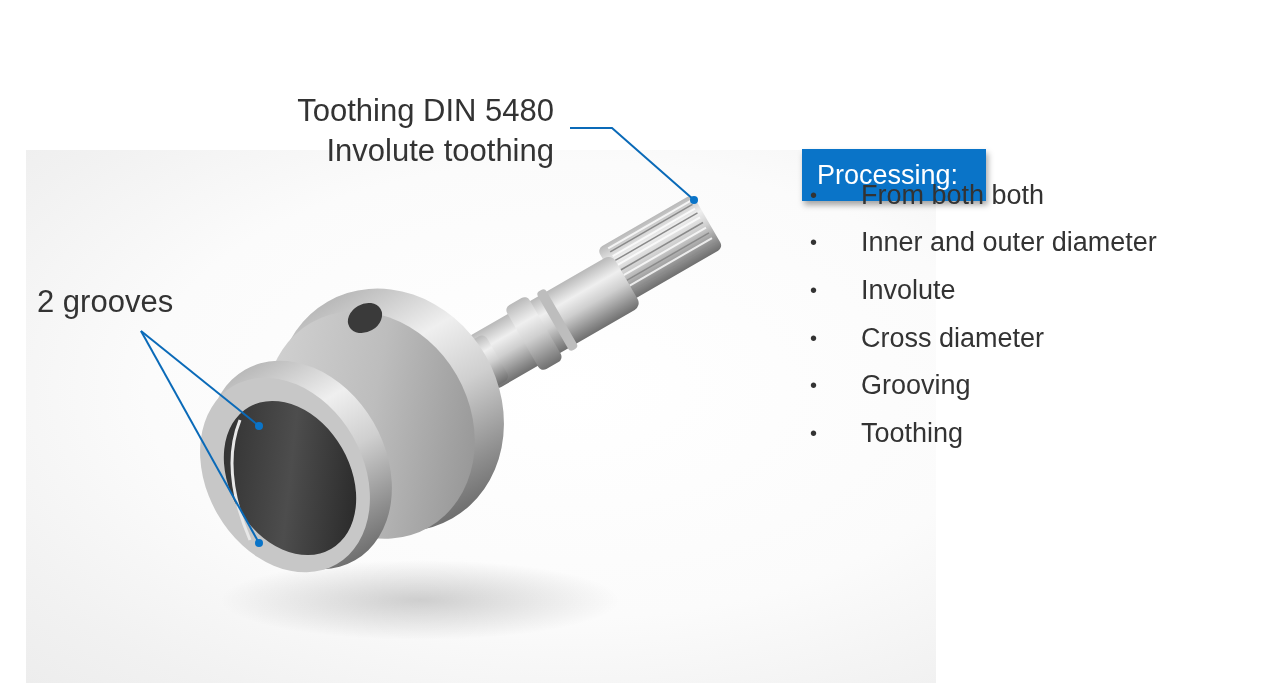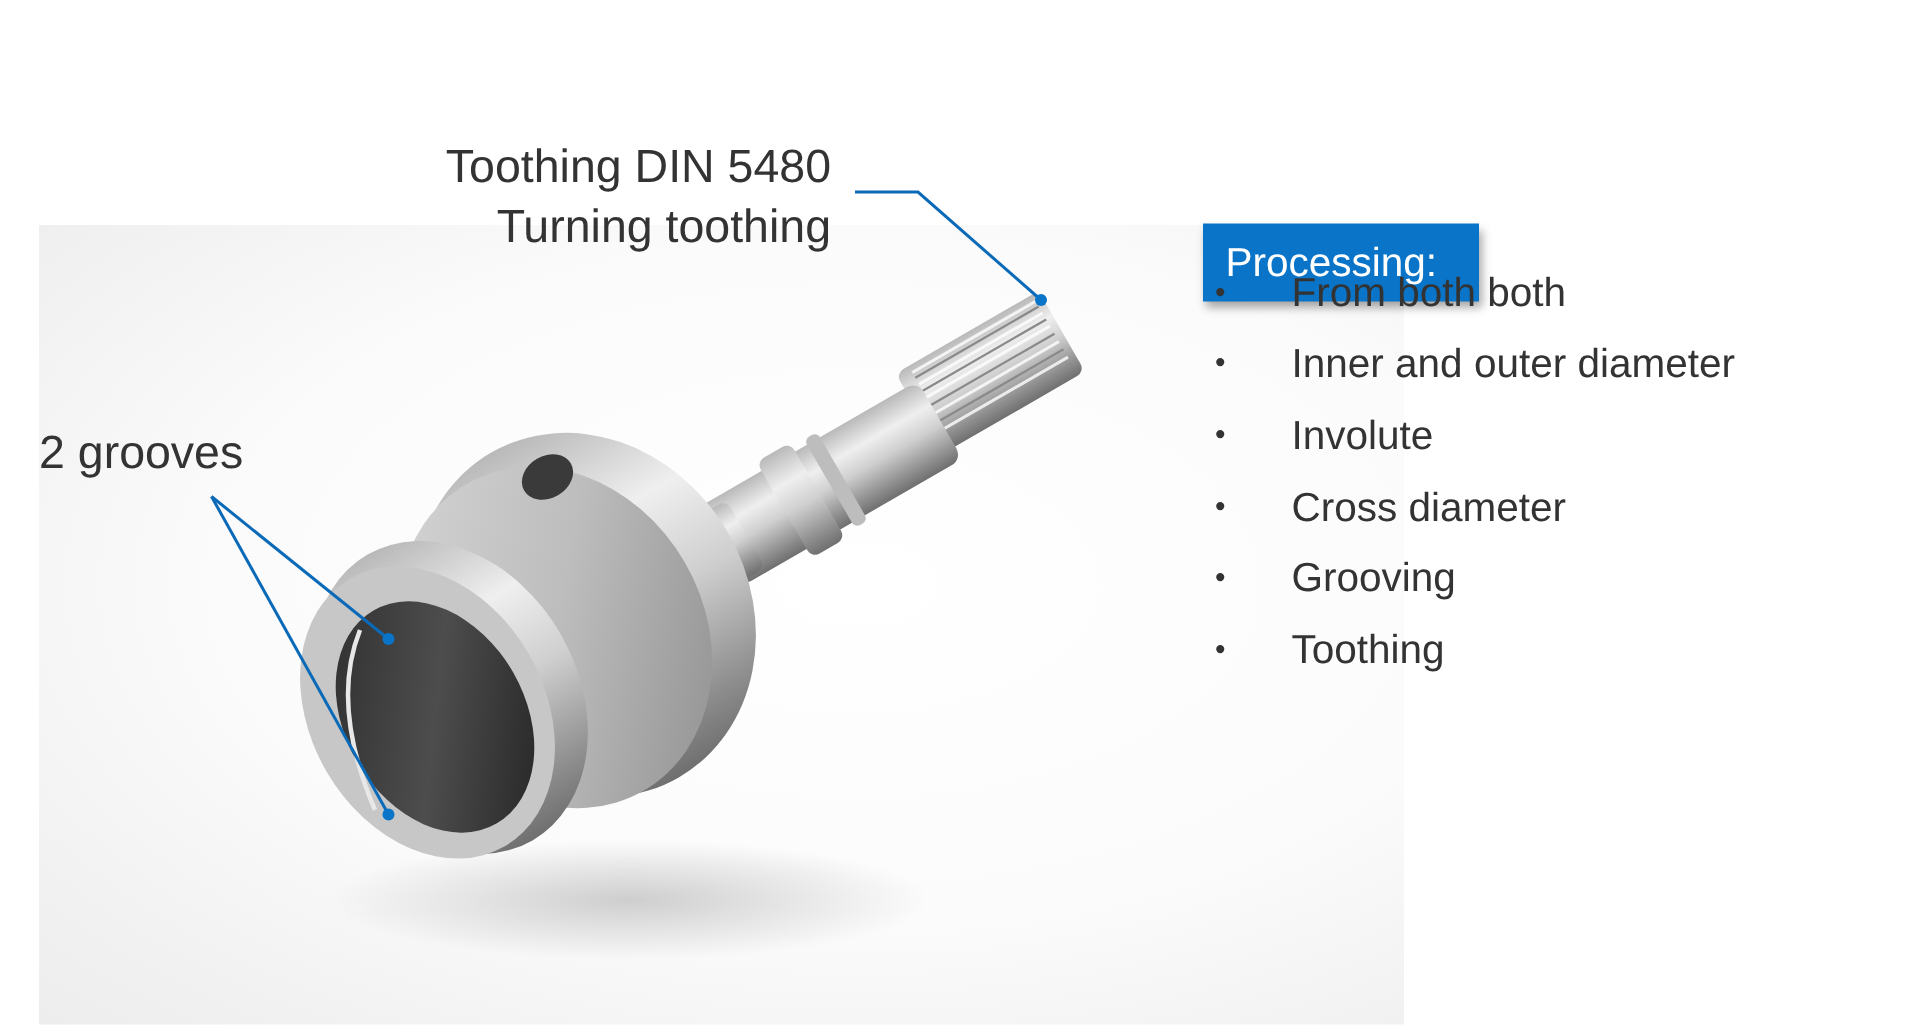--- a/index.html
+++ b/index.html
@@ -38,21 +38,21 @@
       color: #333333;
       white-space: nowrap;
     }
     .label-toothing {
       right: 731px;
       top: 91px;
       text-align: right;
     }
     .label-toothing div { display: block; }
     .label-grooves {
-      left: 26px;
+      left: 37px;
       top: 282px;
     }
     .processing-header {
       position: absolute;
       left: 802px;
       top: 108px;
       width: 184px;
       height: 52px;
       background: #0a74c8;
       color: #ffffff;
@@ -164,21 +164,21 @@
     <g stroke="#0a6ab8" stroke-width="2" fill="none">
       <line x1="141" y1="331" x2="259" y2="426"></line>
       <line x1="141" y1="331" x2="259" y2="543"></line>
     </g>
     <circle cx="259" cy="426" r="4" fill="#0a74c8"></circle>
     <circle cx="259" cy="543" r="4" fill="#0a74c8"></circle>
   </svg>
 
   <div class="label label-toothing">
     <div>Toothing DIN 5480</div>
-    <div>Turning toothing</div>
+    <div>Involute toothing</div>
   </div>
 
   <div class="label label-grooves">2 grooves</div>
 
   <div class="processing-header">Processing:</div>
 
   <ul class="processing-list">
     <li>
       <span class="bullet">•</span>
       <span>From both both</span>

